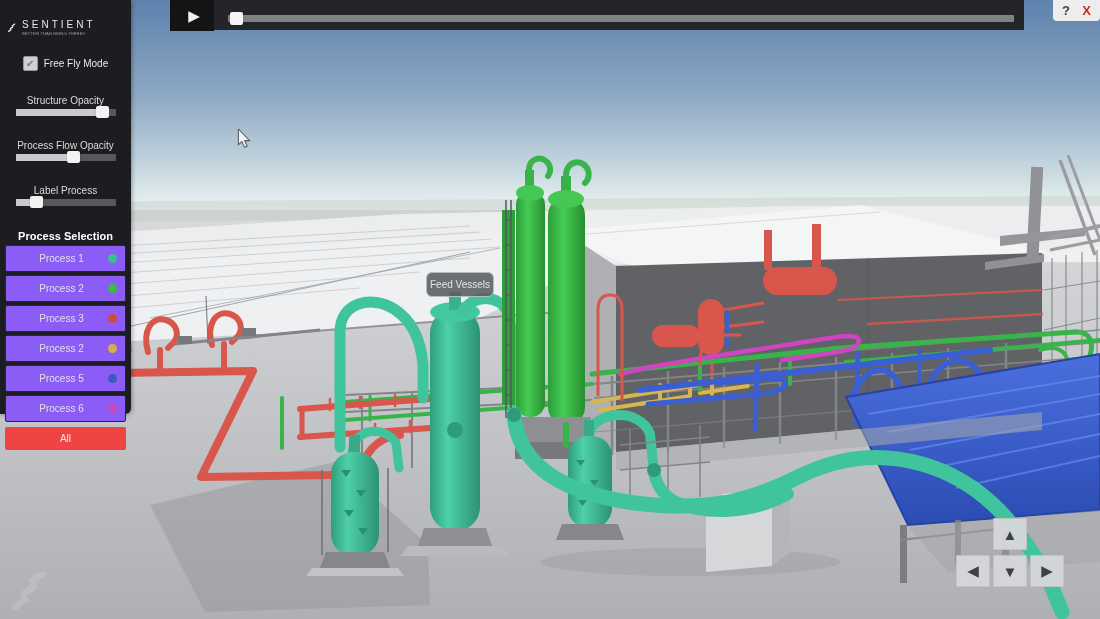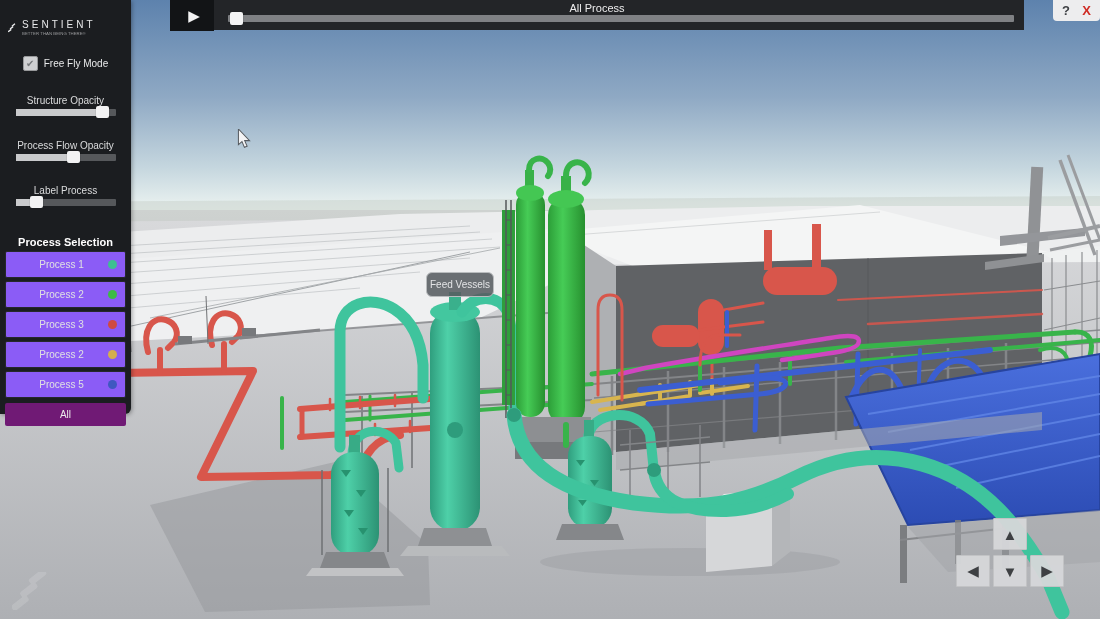--- a/index.html
+++ b/index.html
@@ -34,26 +34,26 @@
     display:flex;align-items:center;justify-content:center;font-size:10px;color:#77797c;line-height:1;}
   .checkbox .mark{visibility:hidden}
   .checkbox.checked .mark{visibility:visible}
   .checkbox-label{font-size:10px;color:#e8e9ea;}
   .vslider{width:100px;margin:24px auto 0 auto;}
   .vslider .lbl{font-size:10px;text-align:center;color:#dadbdc;margin-bottom:3px;}
   .vslider .track{position:relative;height:7px;background:#56585b;border-radius:1px;}
   .vslider .fill{position:absolute;left:0;top:0;height:7px;background:#c9cacc;width:var(--pct);}
   .vslider .handle{position:absolute;top:-3px;width:13px;height:12px;background:#f2f2f3;border-radius:2px;
     left:calc(var(--pct) - 6px);box-shadow:0 0 1px rgba(0,0,0,.6);}
-  .ps-header{font-size:11px;font-weight:bold;color:#ffffff;text-align:center;margin-top:30px;}
+  .ps-header{font-size:11px;font-weight:bold;color:#ffffff;text-align:center;margin-top:24px;}
   .process-row{position:relative;height:25px;margin:3px 5px;background:#8b5cf6;border:1px solid #26282b;
     border-radius:2px;display:flex;align-items:center;justify-content:center;cursor:pointer;}
   .process-row .plabel{font-size:10px;color:#e0e1e2;padding-right:8px;}
   .process-row .dot{position:absolute;right:8px;top:8px;width:9px;height:9px;border-radius:50%;}
-  .all-row{height:23px;margin:5px 5px;background:#701a75;border-radius:2px;display:flex;align-items:center;
+  .all-row{height:23px;margin:5px 5px;background:#ef4444;border-radius:2px;display:flex;align-items:center;
     justify-content:center;font-size:10px;color:#ebecec;cursor:pointer;}
 
   
   #topbar{position:absolute;left:170px;top:0;width:854px;height:30px;background:#232528;z-index:5;}
   #play-btn{position:absolute;left:0;top:0;width:44px;height:31px;background:#121416;border:none;cursor:pointer;
     display:flex;align-items:center;justify-content:center;color:#f3f3f4;font-size:15px;padding:0 0 0 4px;}
   #timeline-label{position:absolute;left:0;top:2px;width:100%;text-align:center;font-size:11px;color:#ededee;pointer-events:none;}
   #timeline{position:absolute;left:58px;right:10px;top:15px;height:7px;background:#7f8184;border-radius:1px;}
   #timeline .handle{position:absolute;top:-3px;width:13px;height:13px;background:#f4f4f5;border-radius:2px;
     left:calc(var(--pct) - 2px);box-shadow:0 0 1px rgba(0,0,0,.6);}
@@ -443,28 +443,31 @@
     <span class="dot" style="background: rgb(207, 74, 65);"></span>
   </div>
   <div class="process-row">
     <span class="plabel">Process 2</span>
     <span class="dot" style="background: rgb(212, 175, 78);"></span>
   </div>
   <div class="process-row">
     <span class="plabel">Process 5</span>
     <span class="dot" style="background: rgb(63, 88, 192);"></span>
   </div>
+  <div class="process-row">
+    <span class="plabel">Process 6</span>
+    <span class="dot" style="background: rgb(194, 72, 188);"></span>
+  </div>
   <div class="all-row">All</div>
 </div>
 
 <div id="topbar">
   <button id="play-btn">
     <span>▶</span>
   </button>
-  <div id="timeline-label">All Process</div>
   <div id="timeline" style="--pct: 0.5%;">
     <div class="handle"></div>
   </div>
 </div>
 
 <div id="winbox">
   <span id="help-btn">?</span>
   <span id="close-btn">X</span>
 </div>
 

